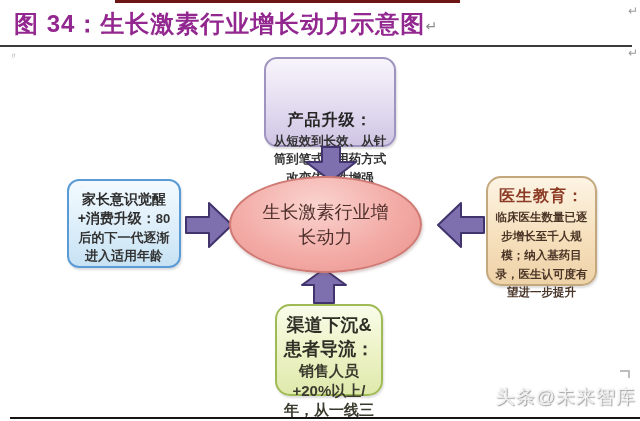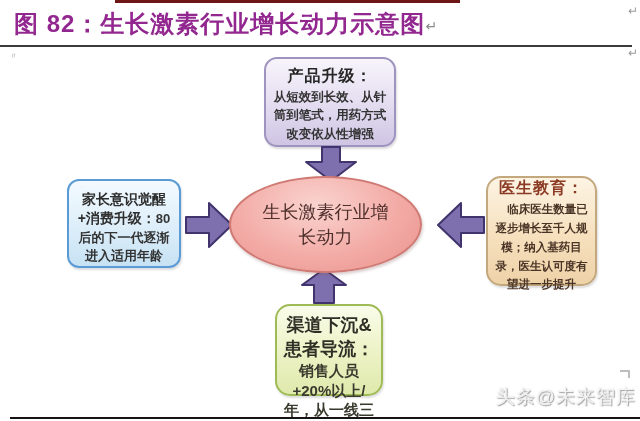--- a/index.html
+++ b/index.html
@@ -28,36 +28,36 @@
     box-shadow:1px 2px 2px rgba(120,120,120,0.25);
   }
   .dbox .btitle { font-weight:bold; display:inline; }
   .dbox .bbody  { font-weight:bold; display:inline; }
   .dbox .block  { display:block; }
   .box-top {
     left:264px; top:57px; width:132px; height:90px; padding:7px 5px 4px;
     border:2px solid #9f94bf;
     background:linear-gradient(180deg,#f7f4fb 0%,#e3dcf0 55%,#cfc5e4 100%);
   }
-  .box-top .btitle { font-size:16px; color:#262626; letter-spacing:1px; }
+  .box-top .btitle { font-size:16px; color:#262626; letter-spacing:1px;margin-top:44px; }
   .box-top .bbody  { font-size:12.5px; color:#333333; line-height:1.3; }
   .box-left {
     left:67px; top:179px; width:114px; height:89px; padding:9px 6px 4px;
     border:2px solid #5b9bd5; border-radius:12px;
     background:linear-gradient(180deg,#f3fafe 0%,#ddeefa 55%,#c6e2f3 100%);
   }
   .box-left .btitle { font-size:14px; color:#2e2e2e; line-height:1.35; }
   .box-left .bbody  { font-size:13px; color:#333333; line-height:1.35; }
   .box-right {
-    left:486px; top:176px; width:111px; height:110px; padding:0 3px 4px;
+    left:486px; top:176px; width:111px; height:110px; padding:8px 3px 4px;
     border:2px solid #c3a87e; border-radius:15px;
     background:linear-gradient(180deg,#fdf4e4 0%,#f6e0bd 55%,#eed2a8 100%);
   }
   .box-right .btitle { font-size:16px; color:#8b3a24; letter-spacing:1px; }
-  .box-right .bbody  { font-size:11.5px; color:#4a3426; line-height:1.38;margin-left:12px; }
+  .box-right .bbody  { font-size:11.5px; color:#4a3426; line-height:1.38; }
   .box-bottom {
     left:275px; top:304px; width:108px; height:92px; padding:7px 5px 4px;
     border:2px solid #9fbb55; border-radius:15px;
     background:linear-gradient(180deg,#f9fcea 0%,#ecf2c4 55%,#dfe9ac 100%);
   }
   .box-bottom .btitle { font-size:18px; color:#2f2f26; }
   .box-bottom .bbody  { font-size:15px; color:#3a3a2e; line-height:1.3; }
   
   .center-ellipse {
     position:absolute; left:229px; top:176px; width:193px; height:97px;
@@ -84,21 +84,21 @@
     border-top:2px solid #bdbdbd; border-right:2px solid #bdbdbd;
   }
   .bottom-line { position:absolute; left:10px; top:417px; width:630px; height:2px; background:#141414; }
 </style>
 </head>
 <body>
 
 <div class="stage">
 
   <div class="top-red-line"></div>
-  <div class="figure-title"><span>图 82：生长激素行业增长动力示意图</span><span class="para-mark">↵</span></div>
+  <div class="figure-title"><span>图 34：生长激素行业增长动力示意图</span><span class="para-mark">↵</span></div>
   <div class="title-underline"></div>
   <div class="edge-mark m1">↵</div>
   <div class="edge-mark m2">↵</div>
   <div class="left-tick">〃</div>
 
   <div class="dbox box-top">
     <span class="btitle block">产品升级：</span>
     <span class="bbody">从短效到长效、从针筒到笔式，用药方式改变依从性增强</span>
   </div>
 

